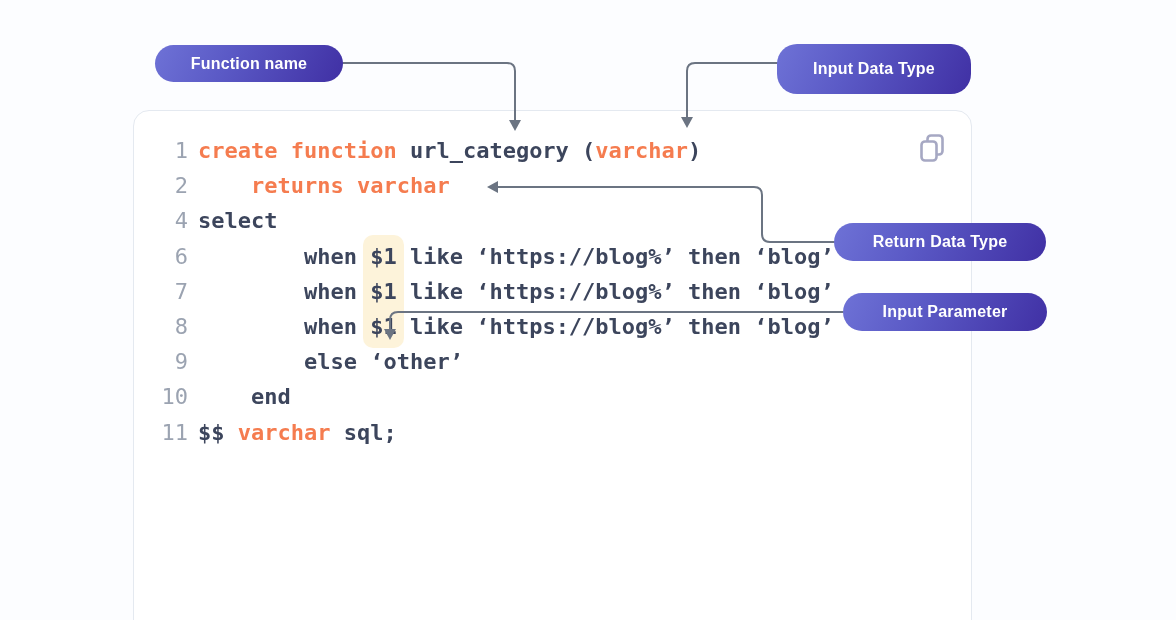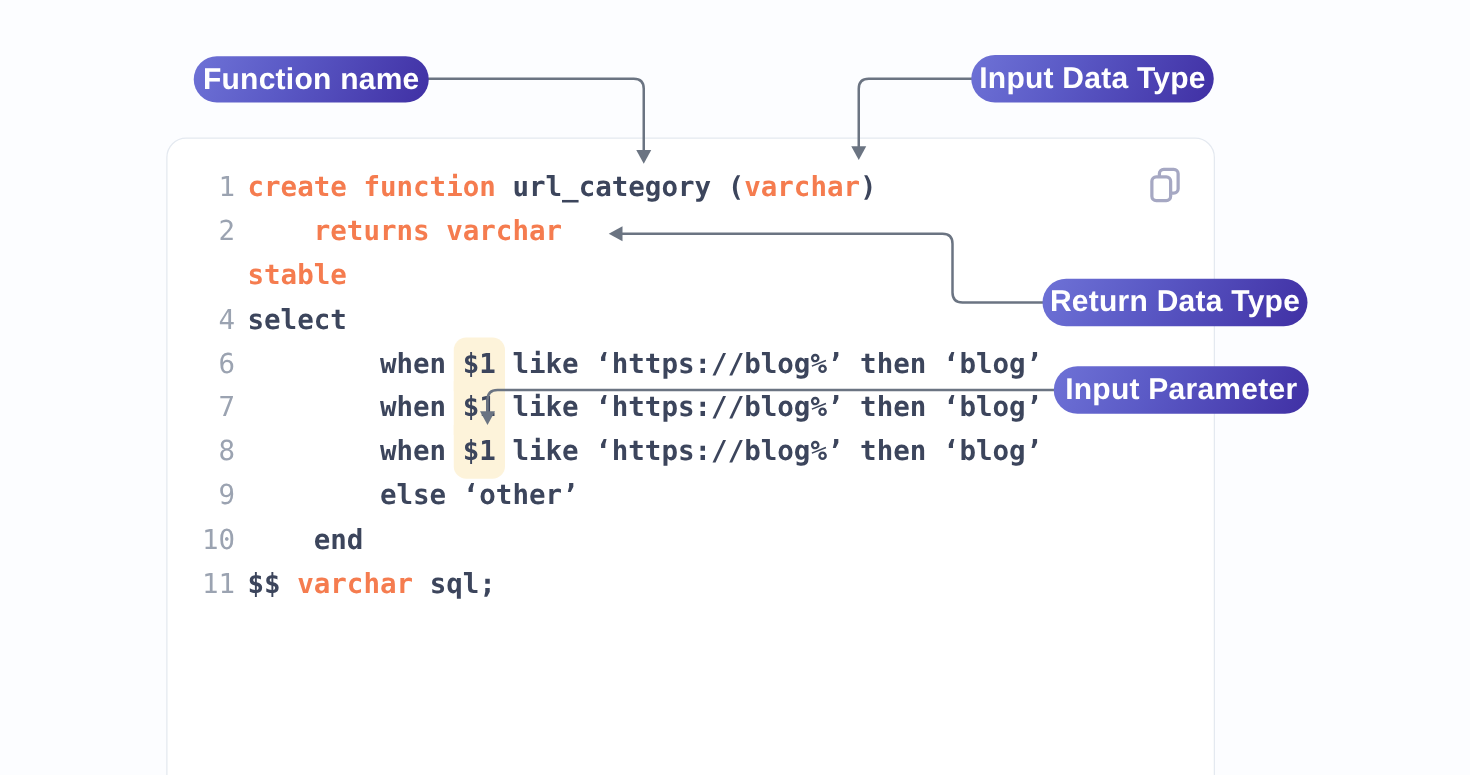--- a/index.html
+++ b/index.html
@@ -45,26 +45,26 @@
   .hl-top{border-radius:10px 10px 0 0;}
   .hl-mid{border-radius:0;}
   .hl-bottom{border-radius:0 0 10px 10px;}
 
   
   .pill{
     position:absolute;
     display:flex;align-items:center;justify-content:center;
     border-radius:20px;
     background:linear-gradient(115deg,#6e72d6 0%,#5b5ac6 38%,#4030a4 100%);
-    color:#ffffff;font-size:24px;font-weight:700;
+    color:#ffffff;font-size:16px;font-weight:700;
     letter-spacing:.2px;
     box-sizing:border-box;
   }
   .pill-function-name{left:155px;top:45px;width:188px;height:37px;}
-  .pill-input-data-type{left:777px;top:44px;width:194px;height:38px;}
+  .pill-input-data-type{left:777px;top:44px;width:194px;height:50px;}
   .pill-return-data-type{left:834px;top:223px;width:212px;height:38px;justify-content:center;}
   .pill-input-parameter{left:843px;top:293px;width:204px;height:38px;}
 
   .overlay{position:absolute;inset:0;pointer-events:none;}
 </style>
 </head>
 <body>
 
 <div class="canvas">
 
@@ -73,21 +73,20 @@
       <span>
         <svg width="34" height="34" viewBox="0 0 34 34" fill="none">
           <rect x="12.5" y="4.5" width="15" height="19" rx="3.5" stroke="#a6a8c3" stroke-width="2.6"></rect>
           <rect x="6.5" y="10.5" width="15" height="19" rx="3.5" fill="#ffffff" stroke="#a6a8c3" stroke-width="2.6"></rect>
         </svg>
       </span>
     </button>
     <div class="code-lines">
         <div class="code-row"><span class="ln">1</span><span class="code-text"><span class="tok-keyword">create function </span><span class="tok-plain">url_category (</span><span class="tok-keyword">varchar</span><span class="tok-plain">)</span></span></div>
         <div class="code-row"><span class="ln">2</span><span class="code-text"><span class="tok-plain">    </span><span class="tok-keyword">returns varchar</span></span></div>
-        <div class="code-row"><span class="ln"></span><span class="code-text"><span class="tok-keyword">stable</span></span></div>
         <div class="code-row"><span class="ln">4</span><span class="code-text"><span class="tok-plain">select</span></span></div>
         <div class="code-row"><span class="ln">6</span><span class="code-text"><span class="tok-plain">        when </span><span class="tok-param hl-top">$1</span><span class="tok-plain"> like ‘https://blog%’ then ‘blog’</span></span></div>
         <div class="code-row"><span class="ln">7</span><span class="code-text"><span class="tok-plain">        when </span><span class="tok-param hl-mid">$1</span><span class="tok-plain"> like ‘https://blog%’ then ‘blog’</span></span></div>
         <div class="code-row"><span class="ln">8</span><span class="code-text"><span class="tok-plain">        when </span><span class="tok-param hl-bottom">$1</span><span class="tok-plain"> like ‘https://blog%’ then ‘blog’</span></span></div>
         <div class="code-row"><span class="ln">9</span><span class="code-text"><span class="tok-plain">        else ‘other’</span></span></div>
         <div class="code-row"><span class="ln">10</span><span class="code-text"><span class="tok-plain">    end</span></span></div>
         <div class="code-row"><span class="ln">11</span><span class="code-text"><span class="tok-plain">$$ </span><span class="tok-keyword">varchar</span><span class="tok-plain"> sql;</span></span></div>
       </div>
   </div>
 

